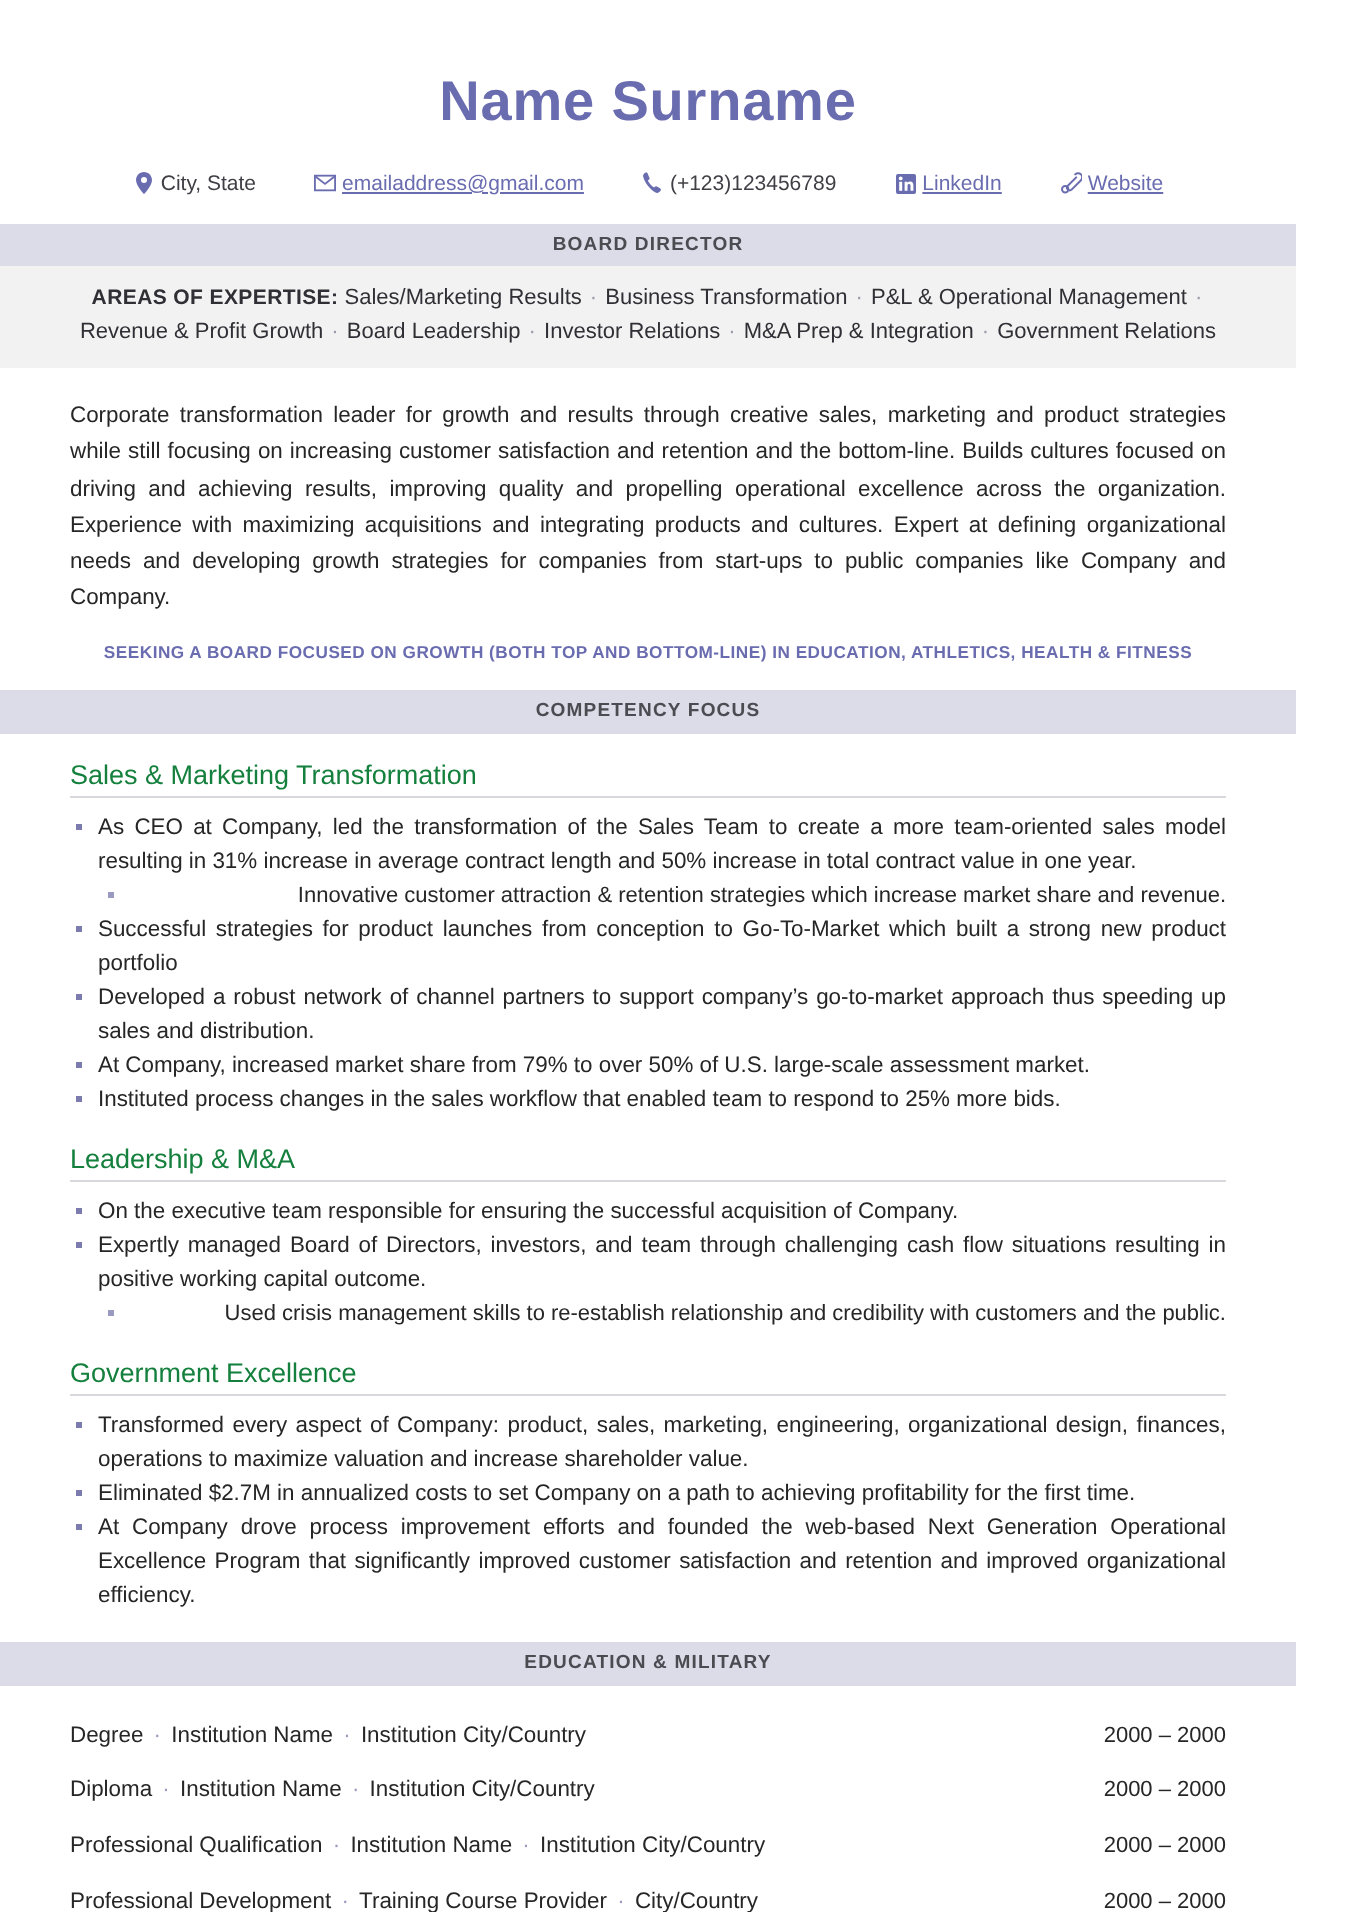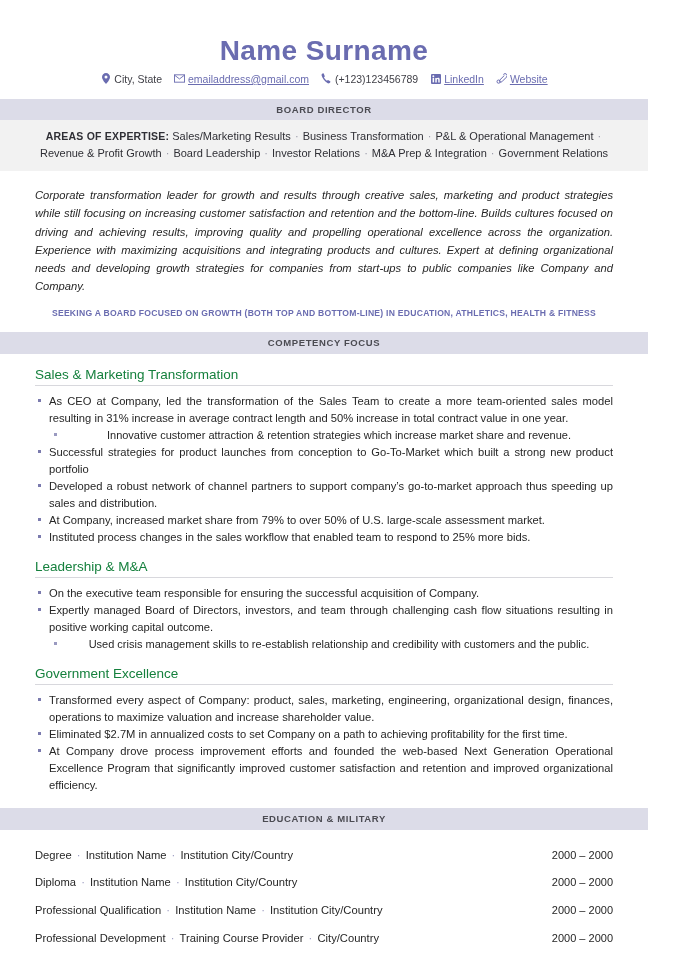--- a/index.html
+++ b/index.html
@@ -30,27 +30,27 @@
   }
   .name {
     font-size: 28px;
     font-weight: bold;
     color: #6a6cb0;
     letter-spacing: 0.4px;
     line-height: 1.1;
     margin: 0;
   }
   .contact-row {
-    margin-top: 6px;
+    margin-top: 19px;
     font-size: 10.5px;
     color: #3f3f46;
     display: flex;
     justify-content: center;
     align-items: center;
-    gap: 5px;
+    gap: 22px;
     flex-wrap: nowrap;
   }
   .contact-item {
     display: inline-flex;
     align-items: center;
     gap: 3px;
     white-space: nowrap;
   }
   .contact-item + .contact-item { margin-left: 7px; }
   .contact-item .ico {
@@ -96,21 +96,20 @@
   }
   .expertise .sep { color: #9a9aa8; padding: 0 1px; }
 
   
   .summary {
     padding: 15px 35px 0 35px;
     font-size: 11.2px;
     line-height: 1.62;
     text-align: justify;
     color: #262626;
-    font-style: italic;
   }
 
   .seeking {
     margin-top: 13px;
     text-align: center;
     font-size: 8.6px;
     font-weight: bold;
     letter-spacing: 0.25px;
     color: #6a6cb0;
     padding: 0 20px;
@@ -154,21 +153,21 @@
     list-style: none;
     margin: 0;
     padding: 0;
   }
   ul.sublist > li {
     position: relative;
     padding-left: 16px;
     font-size: 11px;
     line-height: 1.5;
     color: #262626;
-    text-align: center;
+    text-align: right;
   }
   ul.sublist > li::before {
     content: "";
     position: absolute;
     left: 5px;
     top: 6px;
     width: 2.5px;
     height: 2.5px;
     background: #9a9ac0;
   }

